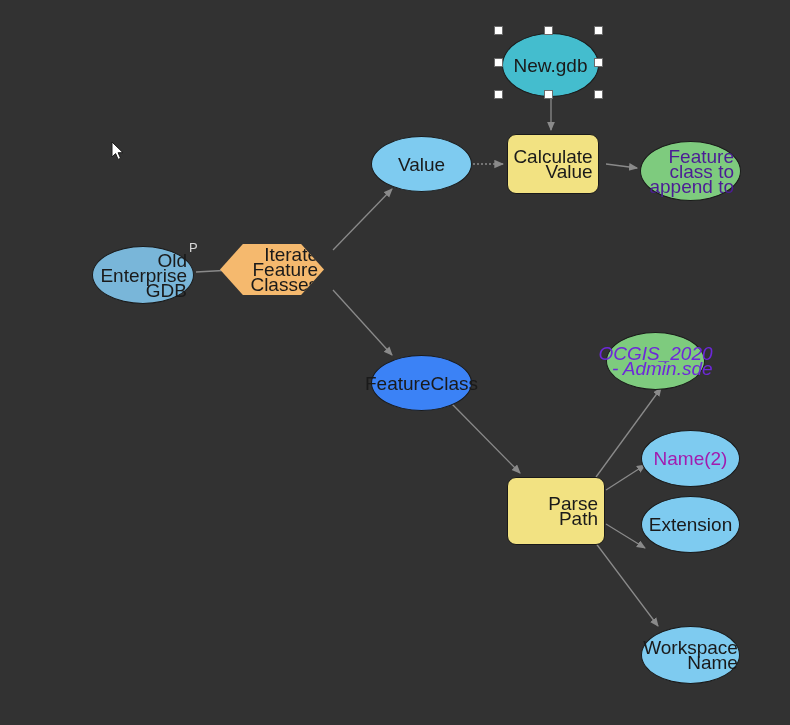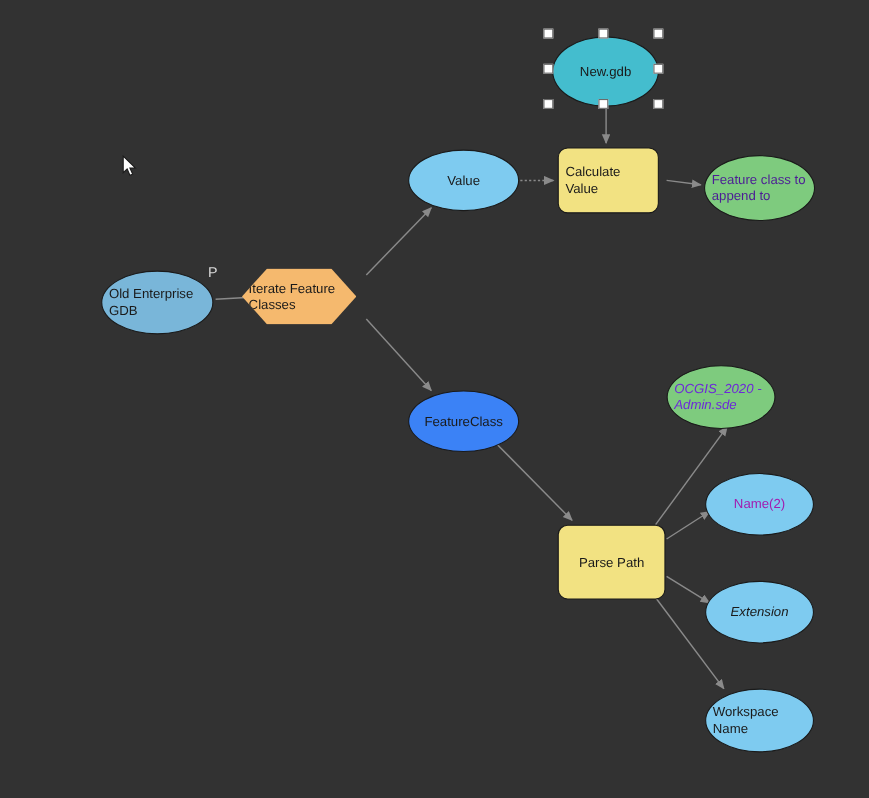--- a/index.html
+++ b/index.html
@@ -24,23 +24,23 @@
     top: 0;
     width: 790px;
     height: 725px;
     pointer-events: none;
   }
   .node {
     position: absolute;
     display: flex;
     align-items: center;
     justify-content: center;
-    text-align: left;
+    text-align: right;
     color: #1a1a1a;
-    font-size: 12px;
+    font-size: 19px;
     line-height: 15px;
     box-sizing: border-box;
     padding: 2px 6px;
     user-select: none;
   }
   .ellipse { border-radius: 50%; }
   .rrect   { border-radius: 9px; }
   .hexagon {
     clip-path: polygon(22% 0%, 78% 0%, 100% 50%, 78% 100%, 22% 100%, 0% 50%);
   }
@@ -115,21 +115,21 @@
       </div>
       <div class="node rrect" style="left: 507px; top: 477px; width: 98px; height: 68px; background: rgb(242, 226, 130); color: rgb(26, 26, 26); border: 1px solid rgb(26, 26, 26);">
         <span>Parse Path</span>
       </div>
       <div class="node ellipse" style="left: 606px; top: 332px; width: 99px; height: 58px; background: rgb(126, 203, 126); color: #6d28d9; border: 1px solid rgb(26, 26, 26); font-style: italic;">
         <span>OCGIS_2020 - Admin.sde</span>
       </div>
       <div class="node ellipse" style="left: 641px; top: 430px; width: 99px; height: 57px; background: rgb(126, 203, 240); color: #a21caf; border: 1px solid rgb(26, 26, 26);">
         <span>Name(2)</span>
       </div>
-      <div class="node ellipse" style="left: 641px; top: 528px; width: 99px; height: 57px; background: rgb(126, 203, 240); color: rgb(26, 26, 26); border: 1px solid rgb(26, 26, 26); font-style: italic;">
+      <div class="node ellipse" style="left: 641px; top: 496px; width: 99px; height: 57px; background: rgb(126, 203, 240); color: rgb(26, 26, 26); border: 1px solid rgb(26, 26, 26);">
         <span>Extension</span>
       </div>
       <div class="node ellipse" style="left: 641px; top: 626px; width: 99px; height: 58px; background: rgb(126, 203, 240); color: rgb(26, 26, 26); border: 1px solid rgb(26, 26, 26);">
         <span>Workspace Name</span>
       </div>
     </div>
 
   <div id="handle-layer">
       <div class="handle" style="left: 494px; top: 26px; background: rgb(255, 255, 255);"></div>
       <div class="handle" style="left: 544px; top: 26px; background: rgb(255, 255, 255);"></div>

